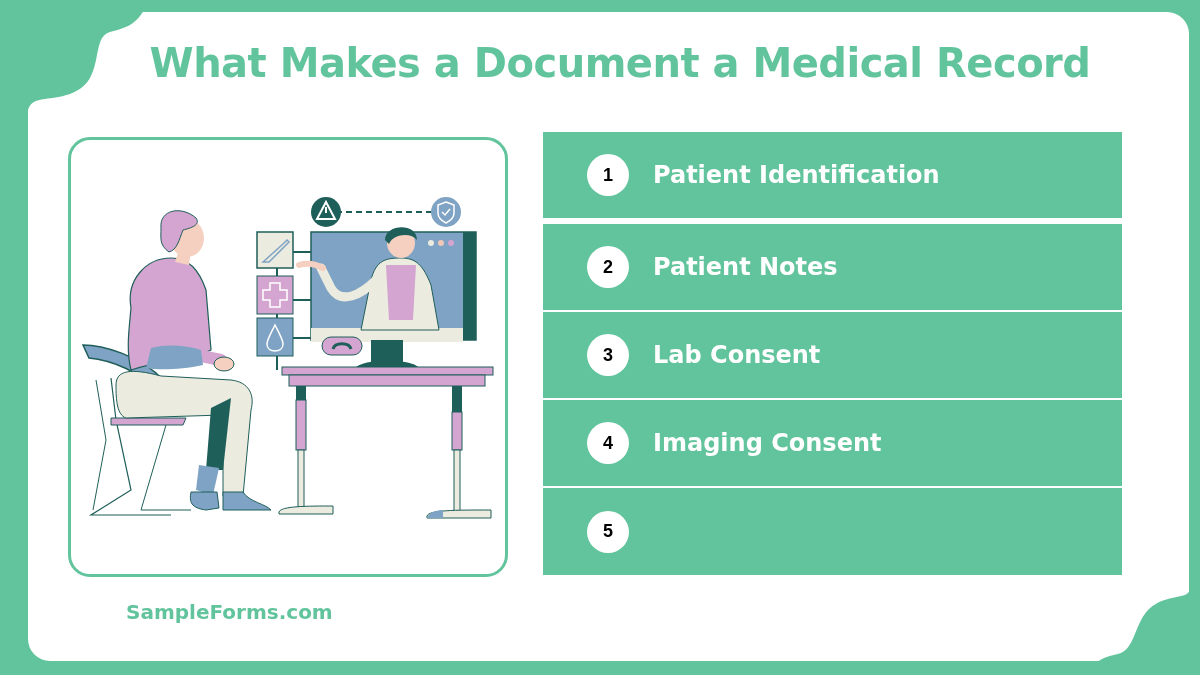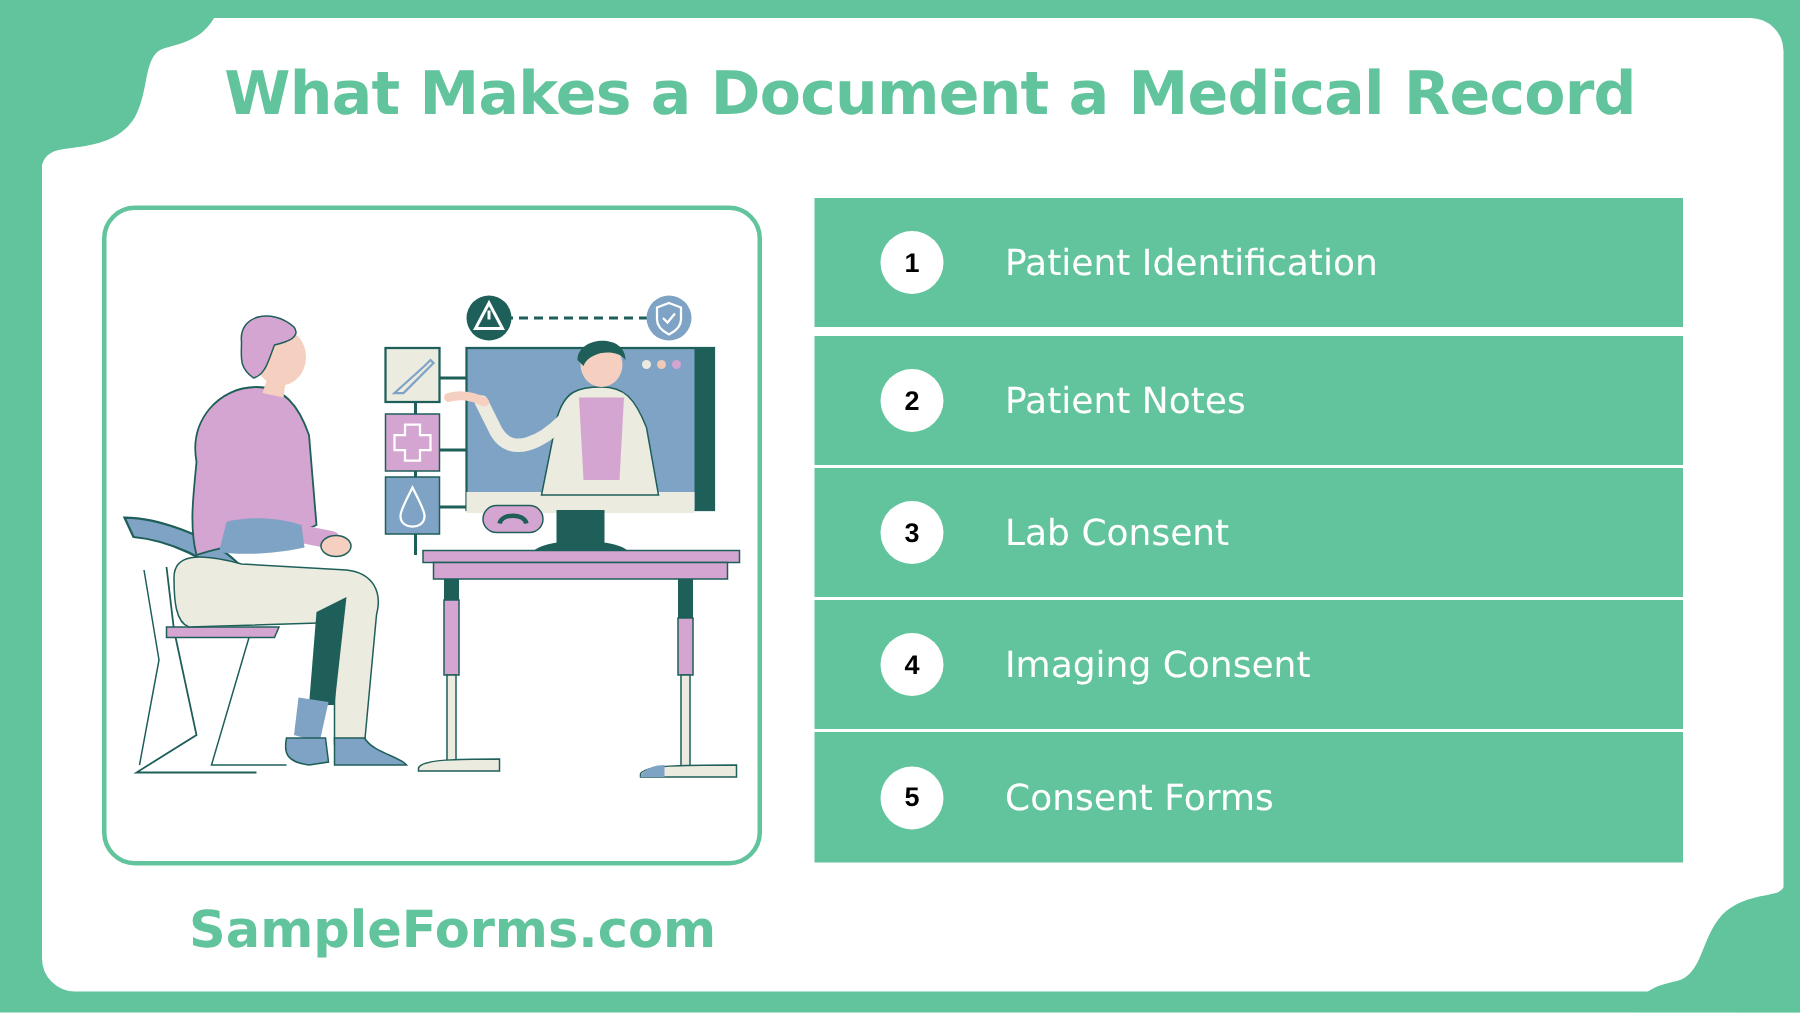--- a/index.html
+++ b/index.html
@@ -32,25 +32,25 @@
       position: absolute; left: 0; width: 579px; height: 86px; background: #62c49c;
       display: flex; align-items: center;
     }
     .num {
       position: absolute; left: 44px; width: 42px; height: 42px; border-radius: 50%;
       background: #fff; color: #000; font-weight: bold; font-size: 18px;
       display: flex; align-items: center; justify-content: center;
       font-family: "Liberation Sans", sans-serif;
     }
     .label {
-      position: absolute; left: 127px; color: #fff; font-weight: normal; font-size: 24px;
+      position: absolute; left: 110px; color: #fff; font-weight: bold; font-size: 24px;
       white-space: nowrap;
     }
     .brand {
-      position: absolute; left: 126px; top: 600px; font-size: 34px; font-weight: bold;
+      position: absolute; left: 126px; top: 600px; font-size: 20px; font-weight: bold;
       color: #62c49c; white-space: nowrap; text-align: right;
     }
   </style>
 </head>
 <body>
 
 <div class="panel"></div>
 
 <svg class="blob blob-tl" width="150" height="110" viewBox="0 0 150 110">
   <path d="M0 0 H148 C140 25 125 28 110 32 C95 36 100 60 90 78 C80 95 60 97 45 99 C35 100 30 103 28 110 H0 Z" fill="#62c49c"></path>
@@ -170,17 +170,16 @@
   <div class="row" style="top:180px;">
     <div class="num">3</div>
     <div class="label">Lab Consent</div>
   </div>
   <div class="row" style="top:268px;">
     <div class="num">4</div>
     <div class="label">Imaging Consent</div>
   </div>
   <div class="row" style="top:356px; height:87px;">
     <div class="num">5</div>
-    <div class="label">Consent Forms</div>
   </div>
 </div>
 
 <div class="brand">SampleForms.com</div>
 
 </body></html>

